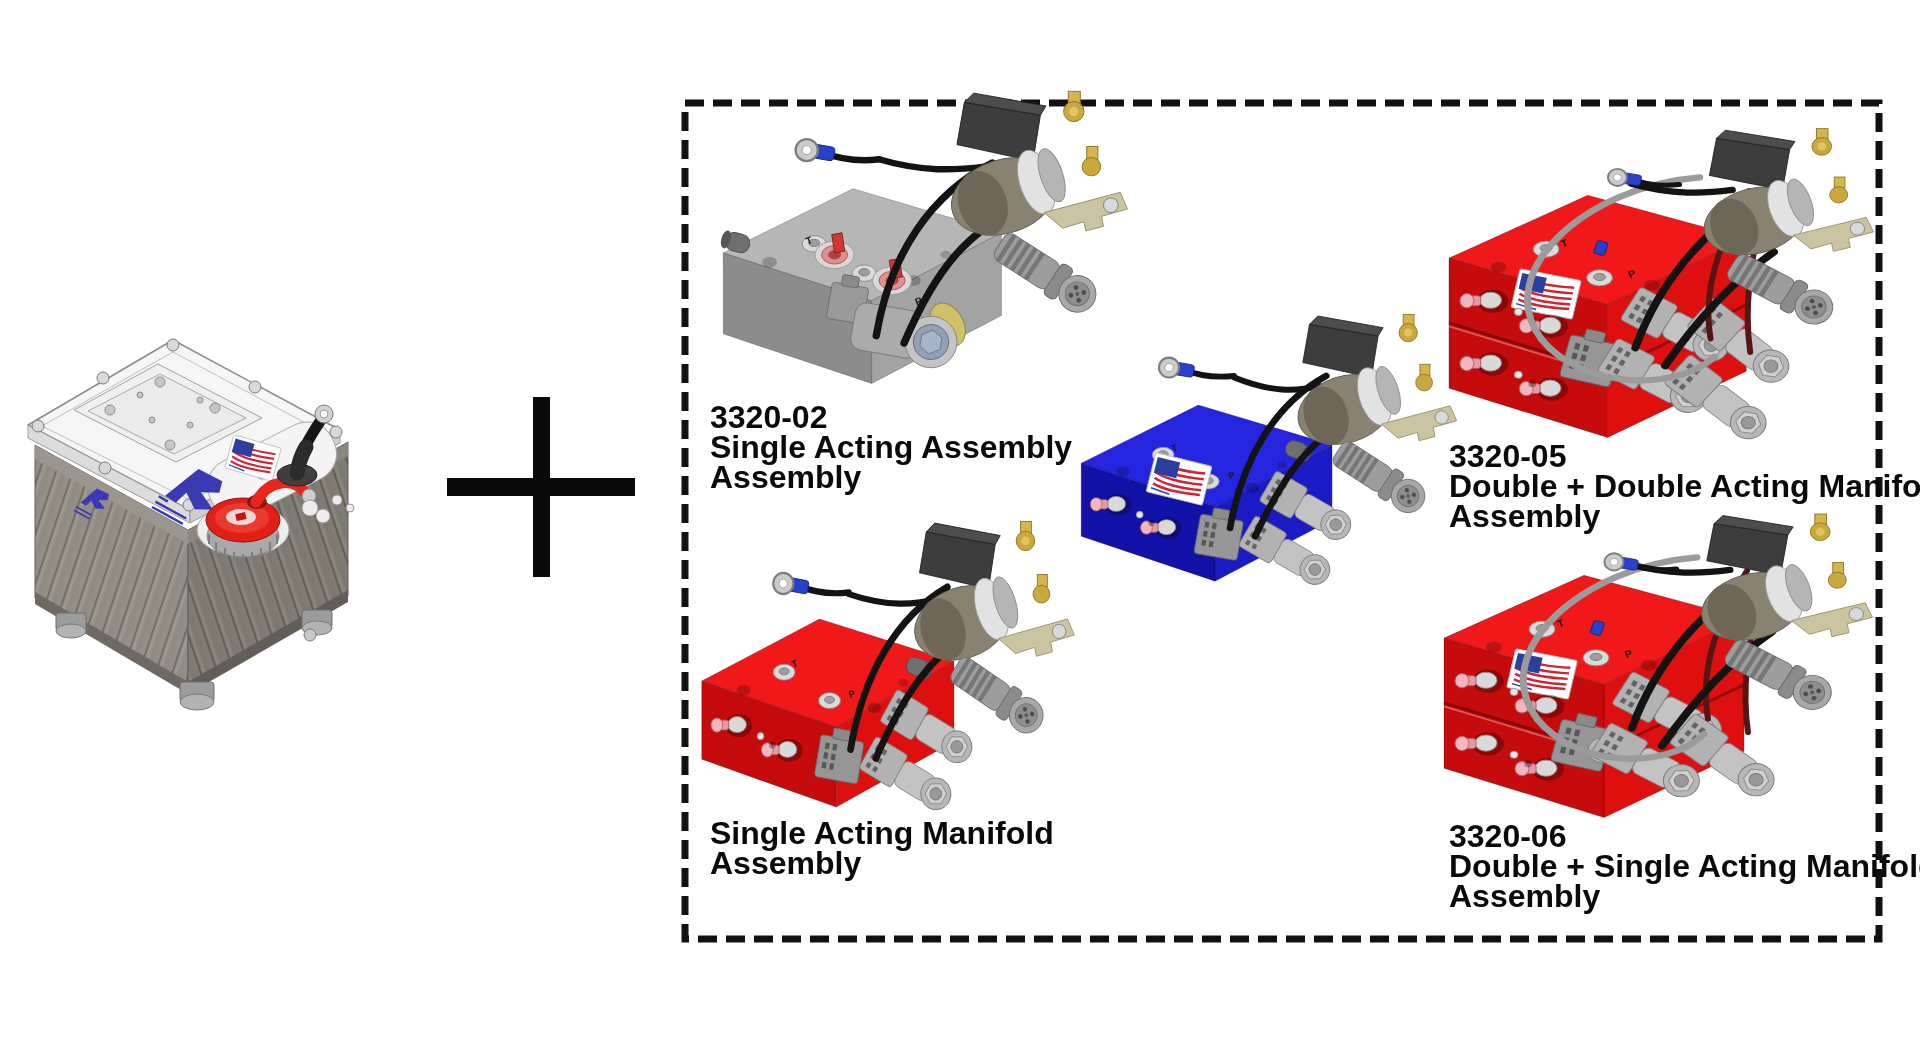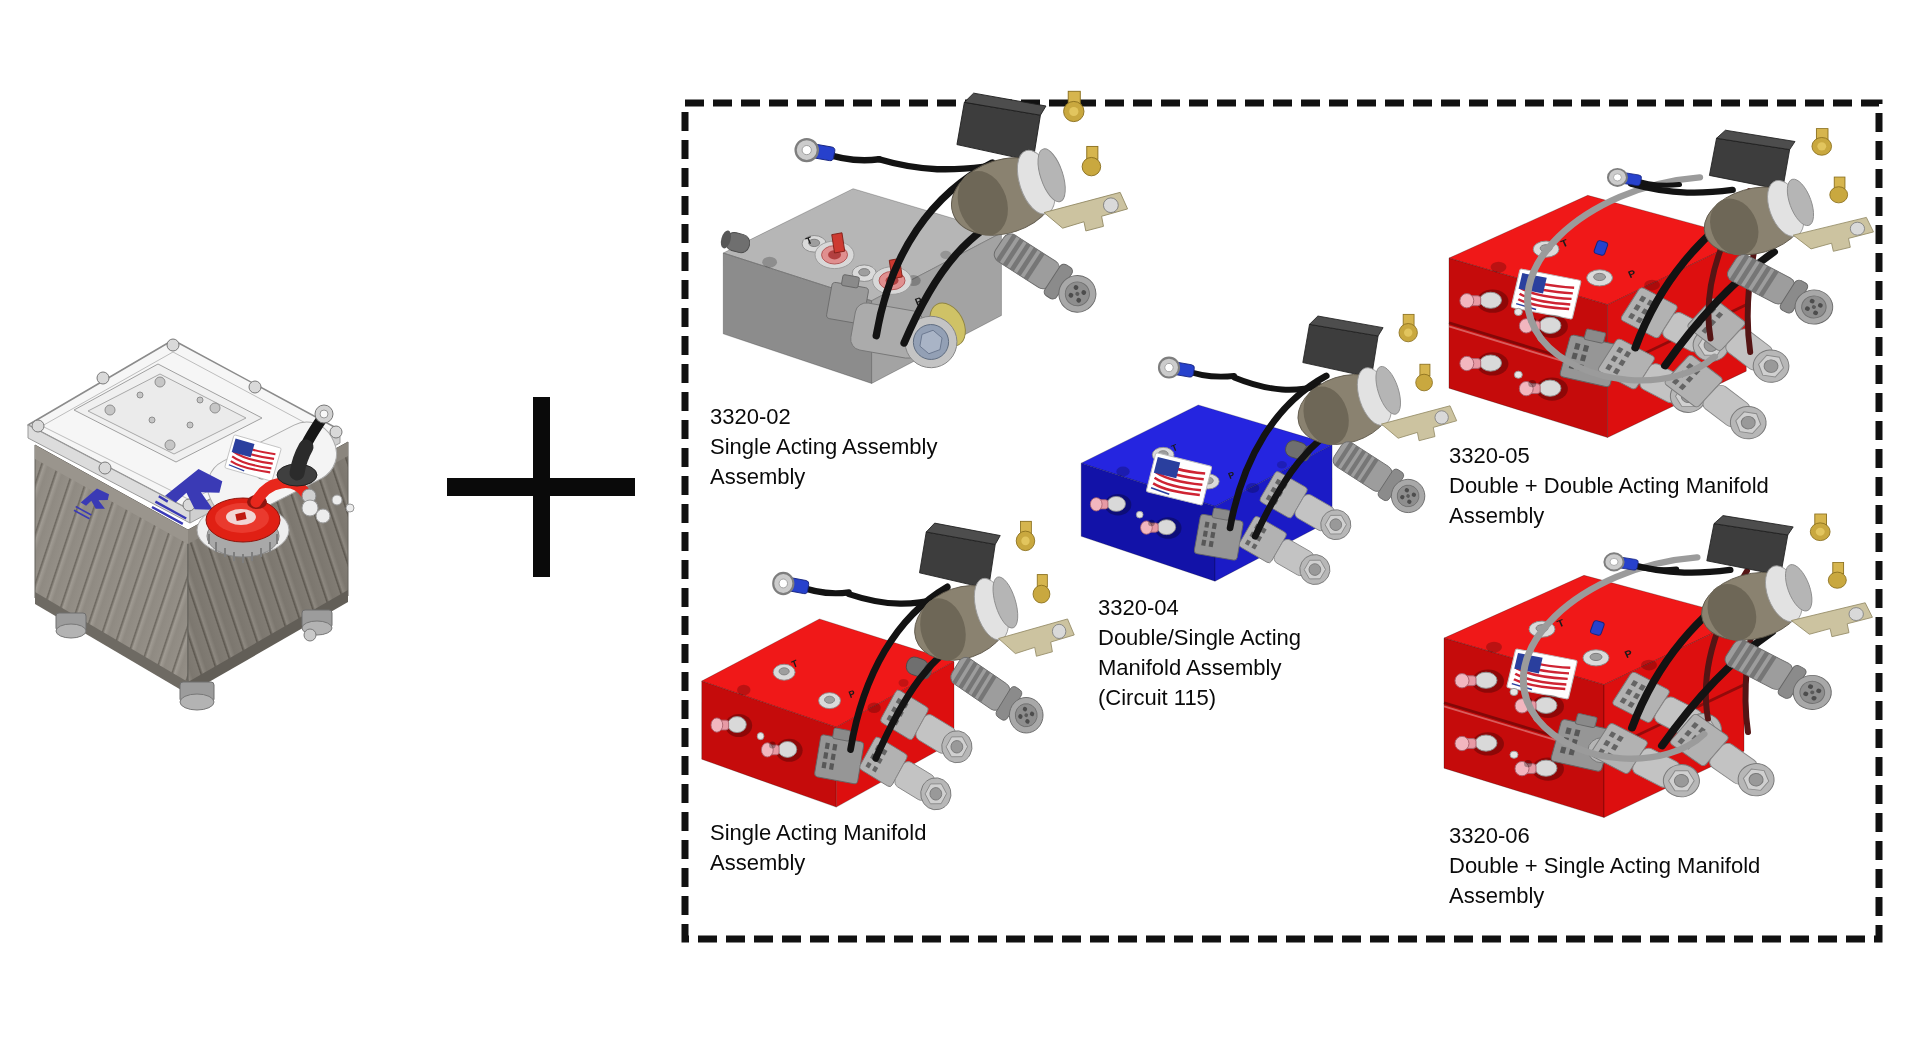--- a/index.html
+++ b/index.html
@@ -3,22 +3,22 @@
 <meta charset="utf-8">
 <style>
   *{margin:0;padding:0;box-sizing:border-box}
   html,body{background:#ffffff}
   #canvas{position:relative;width:1920px;height:1044px;background:#ffffff;overflow:hidden;
           font-family:"Liberation Sans",sans-serif}
   .abs{position:absolute}
   svg{display:block;overflow:visible}
   figure.asm{position:absolute}
   figure.asm > svg{position:absolute;left:0;top:0}
-  .label{position:absolute;width:max-content;color:#0a0a0a;font-weight:normal;
-         font-size:22px;line-height:30px;letter-spacing:0}
+  .label{position:absolute;width:max-content;color:#0a0a0a;font-weight:bold;
+         font-size:32px;line-height:30px;letter-spacing:0}
   .label .desc{white-space:pre-line}
   .plus{position:absolute;left:447px;top:397px;width:188px;height:180px}
   .plus .h{position:absolute;left:0;top:81px;width:188px;height:18px;background:#0a0a0a}
   .plus .v{position:absolute;left:86px;top:0;width:17px;height:180px;background:#0a0a0a}
   .cable{fill:none;stroke:#131313;stroke-width:8;stroke-linecap:round}
   .cable.thin{stroke-width:7}
   .cableg{fill:none;stroke:#9b9b9b;stroke-width:7;stroke-linecap:round}
   .cablem{fill:none;stroke:#551515;stroke-width:6;stroke-linecap:round}
   text.port{font-family:"Liberation Sans",sans-serif;font-size:11px;font-weight:bold;fill:#1a1a1a;text-anchor:middle}
 </style>
@@ -359,26 +359,20 @@
       </g>
       <path class="cable" d="M183,243 C198,158 238,93 298,60"></path>
       <path class="cable" d="M213,253 C248,178 278,138 330,108"></path>
       <path class="cable thin" d="M188,62 C232,80 262,79 290,72"></path>
       <use href="#g-ringterm" x="110" y="50"></use>
       <use href="#g-contactor" x="248" y="12"></use>
       <g transform="translate(312,150) rotate(33)">
         <use href="#g-connector"></use>
       </g>
     </svg>
-    <figcaption class="label" style="left:21px;top:267px">
-      <div class="pn">3320-04</div>
-      <div class="desc">Double/Single Acting
-Manifold Assembly
-(Circuit 115)</div>
-    </figcaption>
   </figure>
 
   <figure class="asm" style="left:1447px;top:146px;width:436px;height:296px">
     <svg width="436" height="296" viewBox="0 0 440 330" preserveAspectRatio="none">
       <g style="--bt:#f01818;--bl:#c50b0b;--bf:#dd0f0f">
         <use href="#g-block-stacked" x="2" y="55"></use>
       </g>
       <g transform="translate(100,165) rotate(12) scale(1.05)">
         <use href="#g-flag"></use>
       </g>

